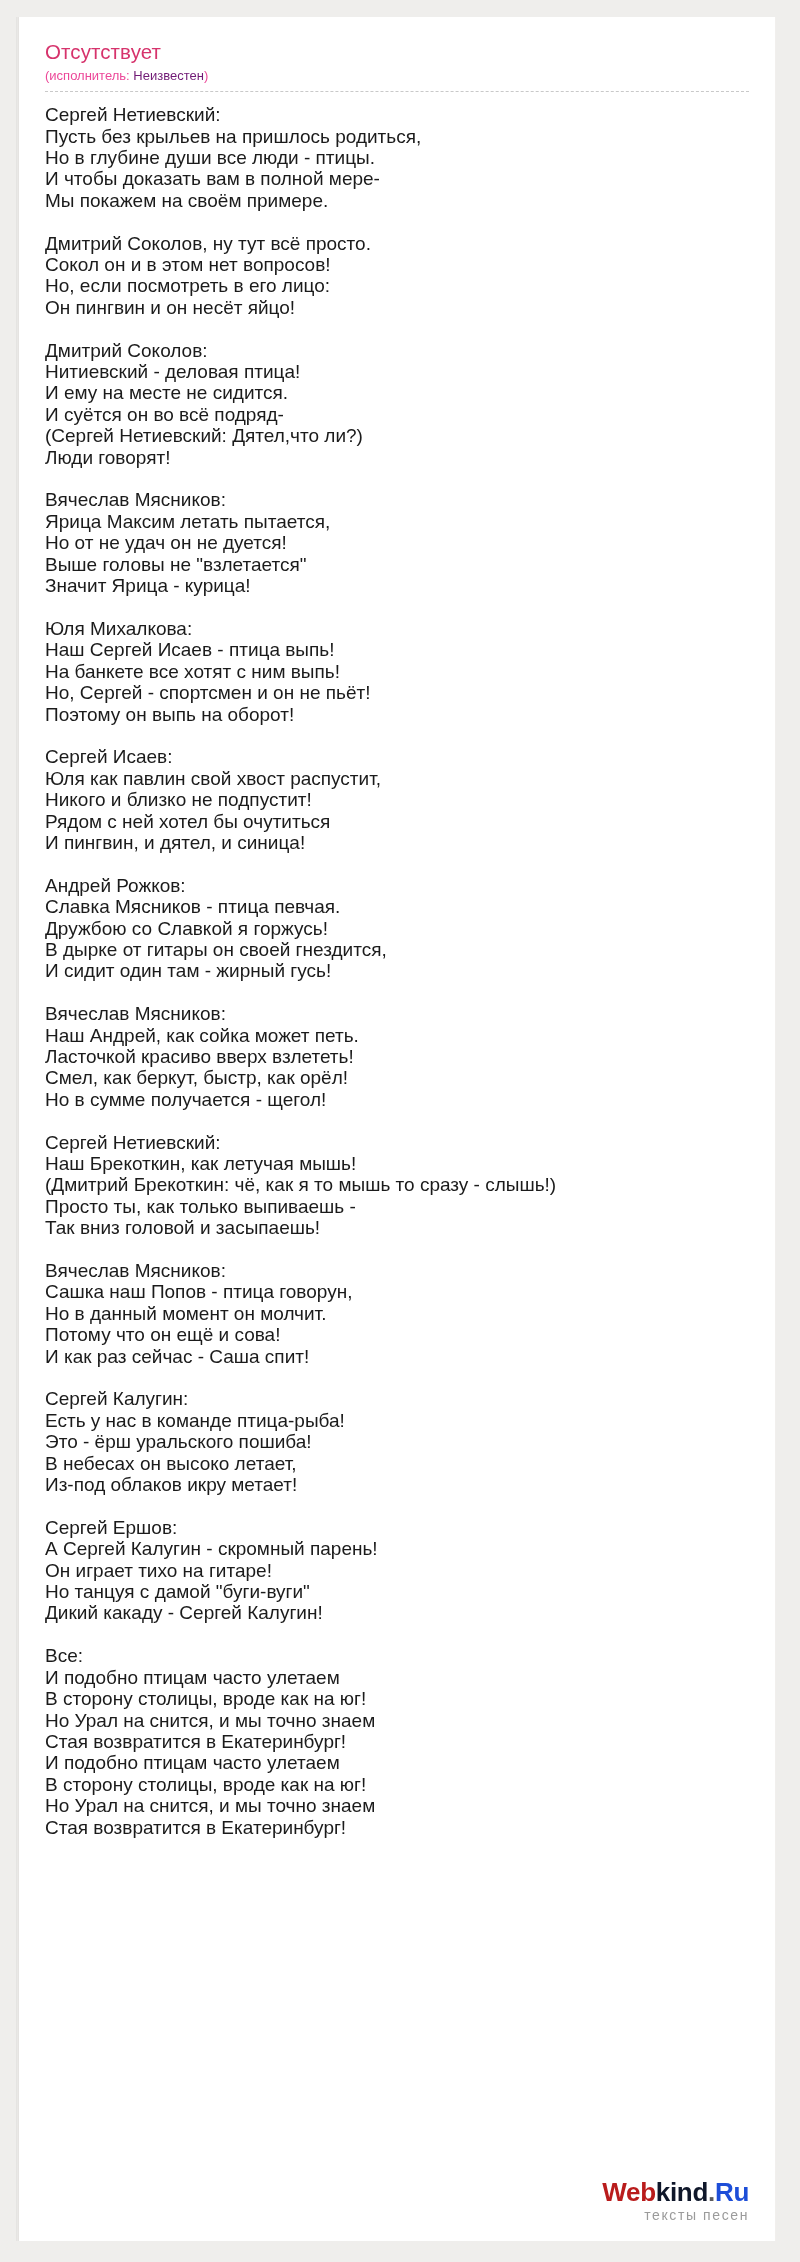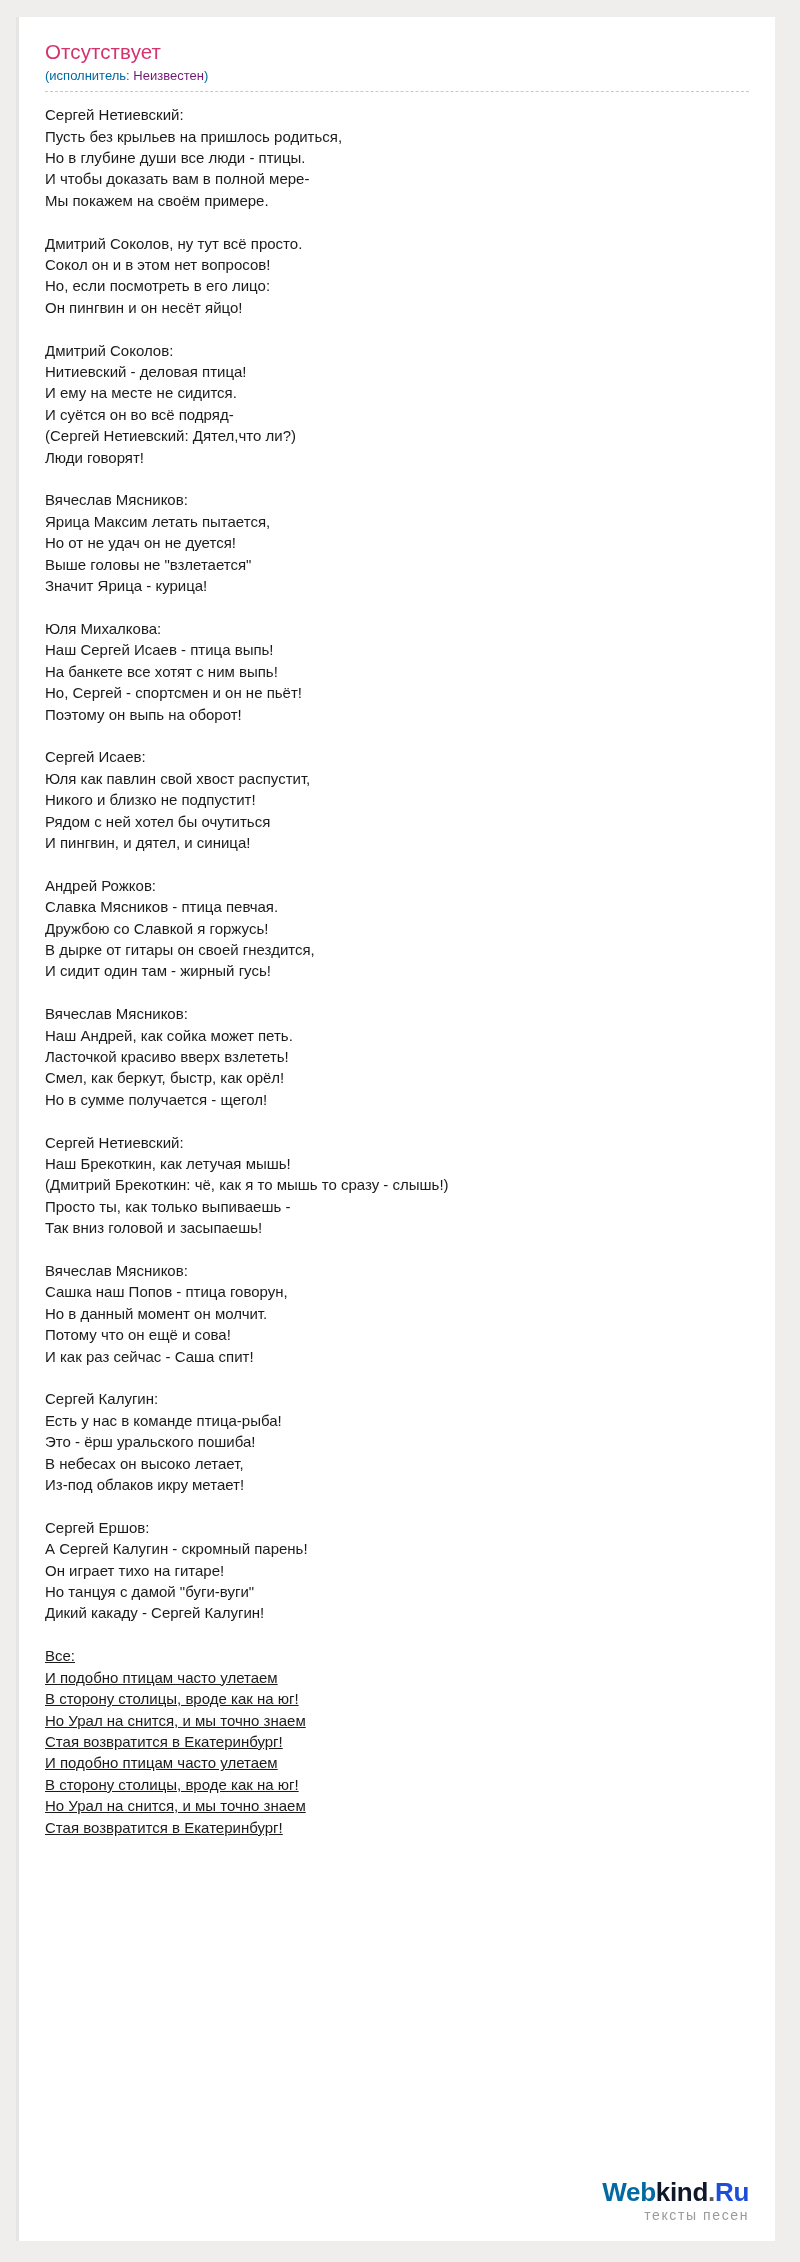--- a/index.html
+++ b/index.html
@@ -57,68 +57,68 @@
     letter-spacing: 0.1px;
   }
 
   .artist-line {
     font-size: 13px;
     color: #2e2e2e;
     margin: 0;
     padding-bottom: 8px;
     line-height: 1.2;
   }
-  .artist-line .paren { color: #0369a1; }
+  .artist-line .paren { color: #ec4899; }
   .artist-link {
     color: #701a75;
     text-decoration: none;
   }
 
   .divider {
     border: 0;
     border-top: 1px dashed #c9c9c9;
     margin: 0 0 12px 0;
     height: 0;
   }
 
   .lyrics {
-    font-size: 15px;
+    font-size: 19px;
     line-height: 21.4px;
     color: #1b1b1b;
     white-space: pre-wrap;
     word-wrap: break-word;
     margin: 0;
     font-family: "Liberation Sans", sans-serif;
   }
 
   .lyric-stanza {
     margin: 0 0 21.4px 0;
   }
-  .lyric-stanza:last-child { margin-bottom: 0; text-decoration: underline; }
+  .lyric-stanza:last-child { margin-bottom: 0; }
   .lyric-line {
     display: block;
     white-space: pre-wrap;
   }
 
   
   .watermark {
     position: absolute;
     right: 26px;
     bottom: 18px;
     text-align: right;
     user-select: none;
   }
   .wm-main {
     font-size: 26px;
     font-weight: bold;
     line-height: 1;
     letter-spacing: -0.3px;
     white-space: nowrap;
   }
-  .wm-web { color: #0369a1; }
+  .wm-web { color: #b91c1c; }
   .wm-kind { color: #0f172a; }
   .wm-dot { color: #5a5a5a; }
   .wm-ru { color: #1d4ed8; }
   .wm-sub {
     font-size: 14px;
     color: #9b9b9b;
     letter-spacing: 1.6px;
     margin-top: 2px;
     white-space: nowrap;
   }

